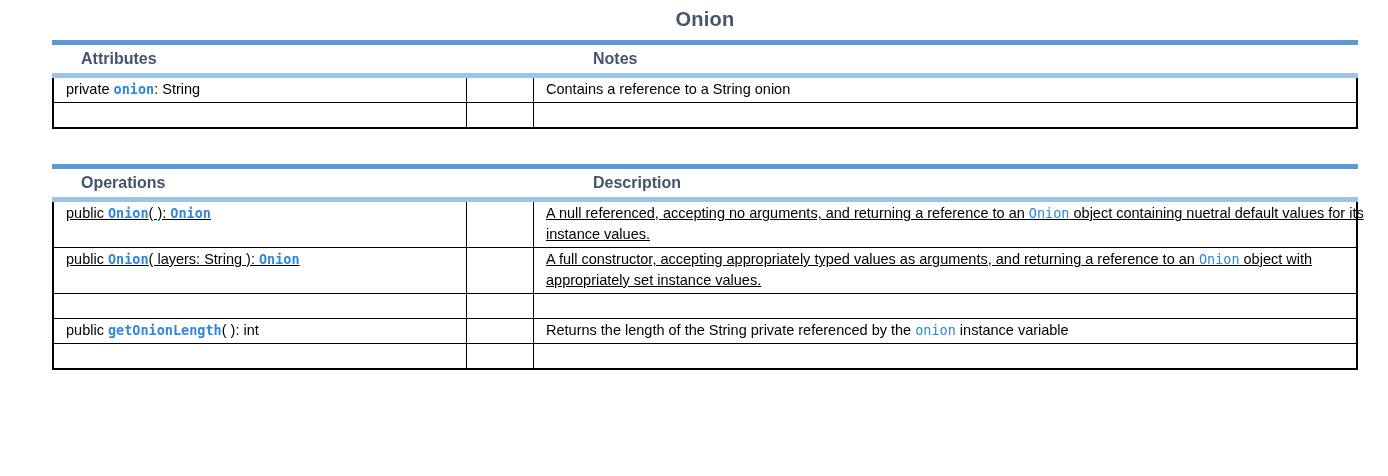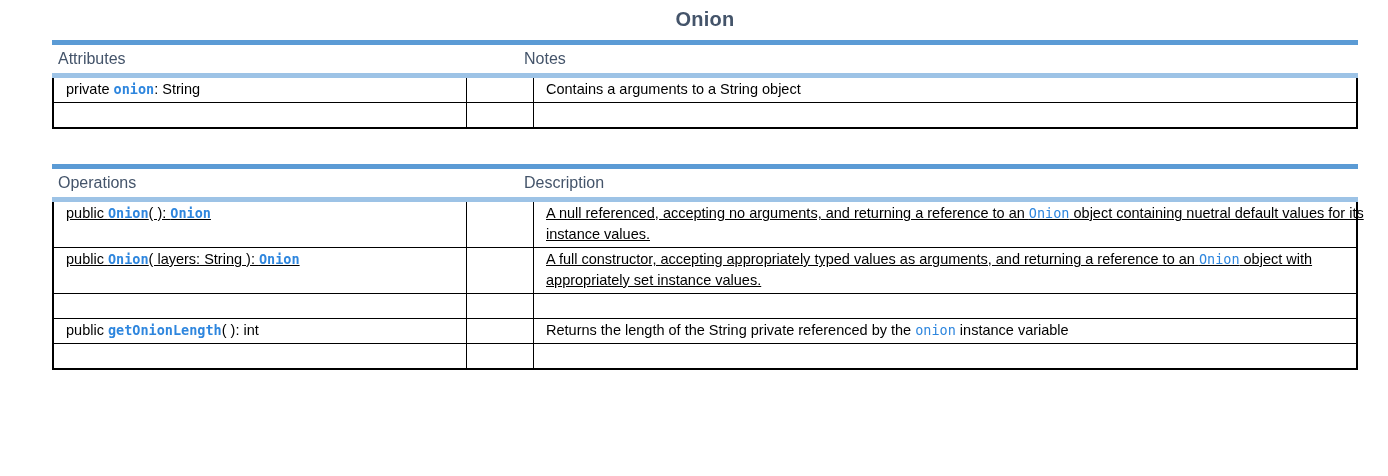--- a/index.html
+++ b/index.html
@@ -51,25 +51,26 @@
     align-items: center;
     background: #ffffff;
   }
   .hdr-bottom-band {
     height: 5px;
     background: #9DC3E6;
     width: 100%;
   }
   .hdr-cell {
     font-size: 16px;
-    font-weight: normal;
+    font-weight: bold;
     color: #44546A;
     padding-left: 6px;
     box-sizing: border-box;
     white-space: nowrap;
+    margin-left: 23px;
   }
 
   .col-a { width: 398px; flex: 0 0 398px; }
   .col-s { width: 68px;  flex: 0 0 68px;  }
   .col-b { width: 840px; flex: 0 0 840px; }
 
   .grid {
     border-left: 2px solid #000;
     border-right: 2px solid #000;
     border-bottom: 2px solid #000;
@@ -124,21 +125,21 @@
     <div class="hdr-row">
       <div class="hdr-cell col-a">Attributes</div>
       <div class="hdr-cell col-s"></div>
       <div class="hdr-cell col-b">Notes</div>
     </div>
     <div class="hdr-bottom-band"></div>
     <div class="grid" id="attributes-body">
         <div class="row">
           <div class="cell col-a h24"><span>private </span><span class="code-b">onion</span><span>: String</span></div>
           <div class="cell mid col-s h24"></div>
-          <div class="cell col-b h24"><span>Contains a arguments to a String object</span></div>
+          <div class="cell col-b h24"><span>Contains a reference to a String onion</span></div>
         </div>
         <div class="row">
           <div class="cell col-a h24"></div>
           <div class="cell mid col-s h24"></div>
           <div class="cell col-b h24"></div>
         </div>
       </div>
   </div>
 
   <div class="tbl" id="operations-table" style="top:164px;">

